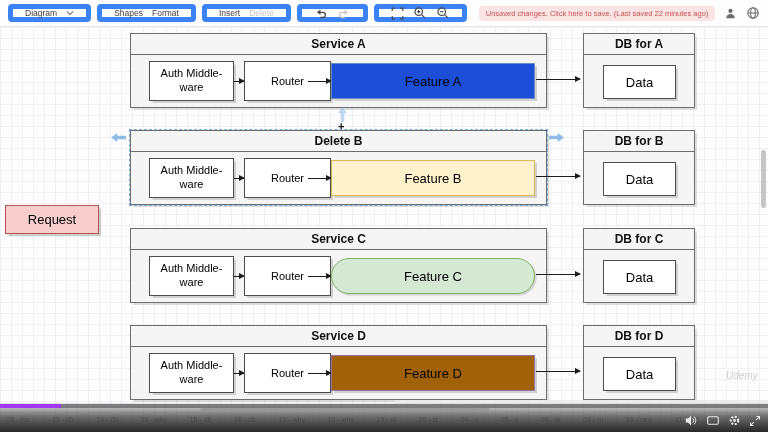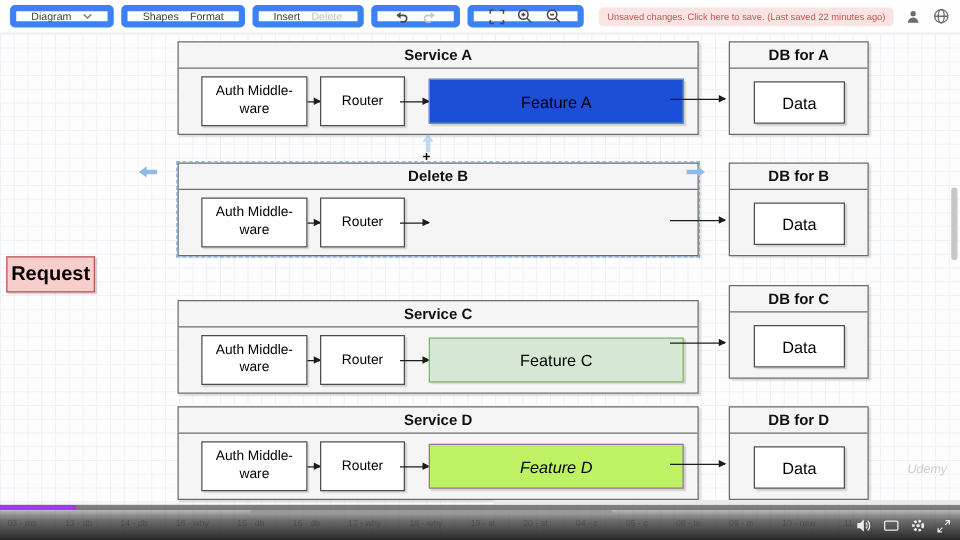--- a/index.html
+++ b/index.html
@@ -19,45 +19,45 @@
             white-space:nowrap; margin-left:6px; }
   .tb-right { margin-left:auto; display:flex; align-items:center; gap:9px; }
 
   
   .canvas { position:absolute; top:27px; left:0; right:0; bottom:0; background:#fdfdfd;
             background-image:linear-gradient(#eef1f5 1px, transparent 1px),
                              linear-gradient(90deg,#eef1f5 1px, transparent 1px);
             background-size:11px 11px; }
 
   .service { position:absolute; left:130px; width:417px; height:75px; background:#f5f5f5;
-             border:1px solid #6d6d6d; box-shadow:1.5px 1.5px 1px rgba(0,0,0,0.12);margin-left:12px; }
+             border:1px solid #6d6d6d; box-shadow:1.5px 1.5px 1px rgba(0,0,0,0.12); }
   .service.selected { outline:1px dashed rgba(100,160,225,0.85); }
   .svc-header { position:absolute; top:0; left:0; right:0; height:21px; border-bottom:1px solid #6d6d6d;
                 font-weight:bold; font-size:12px; color:#111; text-align:center; line-height:21px; }
   .dbox { position:absolute; background:#fff; border:1px solid #4d4d4d; display:flex; align-items:center;
           justify-content:center; text-align:center; color:#000; box-shadow:1.5px 1.5px 1px rgba(0,0,0,0.15); }
   .auth    { left:18px;  top:27px; width:85px;  height:40px; font-size:11px; line-height:1.25; padding:0 2px; }
-  .router  { left:113px; top:27px; width:68px;  height:40px; font-size:11px; }
+  .router  { left:113px; top:27px; width:87px;  height:40px; font-size:11px; }
   .feature { left:200px; top:29px; width:204px; height:36px; font-size:13px; }
 
   .db { position:absolute; left:583px; width:112px; height:75px; background:#f5f5f5;
         border:1px solid #6d6d6d; box-shadow:1.5px 1.5px 1px rgba(0,0,0,0.12); }
   .db-header { position:absolute; top:0; left:0; right:0; height:21px; border-bottom:1px solid #6d6d6d;
                font-weight:bold; font-size:12px; text-align:center; line-height:21px; color:#111; }
   .data { left:19px; top:31px; width:73px; height:34px; font-size:13px; }
 
   .harrow { position:absolute; height:1px; background:#1c1c1c; }
   .harrow::after { content:""; position:absolute; right:-1px; top:-3px; width:0; height:0;
                    border-left:6px solid #1c1c1c; border-top:3.5px solid transparent; border-bottom:3.5px solid transparent; }
   .svc-a1 { left:103px; top:47px; width:10px; }
   .svc-a2 { left:177px; top:47px; width:23px; }
 
-  .request { position:absolute; left:5px; top:205px; width:71px; height:29px; background:#f8cecc;
+  .request { position:absolute; left:5px; top:205px; width:94px; height:29px; background:#f8cecc;
              border:1px solid #b85450; display:flex; align-items:center; justify-content:center;
-             font-weight:bold; font-size:16px; color:#000; box-shadow:1.5px 1.5px 1px rgba(0,0,0,0.18); }
+             font-weight:normal; font-size:13px; color:#000; box-shadow:1.5px 1.5px 1px rgba(0,0,0,0.18); }
 
   .sel-arrow { position:absolute; width:15px; height:9px; background:#8fbbe6;
                clip-path:polygon(0 50%,42% 0,42% 30%,100% 30%,100% 70%,42% 70%,42% 100%); }
   .cursor-plus { position:absolute; font-size:11px; font-weight:bold; color:#111; line-height:1; }
 
   .vscroll { position:absolute; right:2px; top:123px; width:5px; height:58px; background:#c6c6c6; border-radius:3px; }
   .hscroll-track { position:absolute; left:395px; top:373px; width:373px; height:3px; background:#ebebee; }
 
   .watermark { position:absolute; left:726px; top:343px; font-size:10px; color:rgba(170,170,170,0.55);font-style:italic; }
 
@@ -170,53 +170,54 @@
       <div class="db-header">DB for A</div>
       <div class="dbox data">Data</div>
     </div>
 
     <div class="service selected" style="top:103px">
       <div class="svc-header">Delete B</div>
       <div class="dbox auth">Auth Middle-ware</div>
       <div class="harrow svc-a1"></div>
       <div class="dbox router">Router</div>
       <div class="harrow svc-a2"></div>
+      <div class="dbox feature" style="background: rgb(255, 242, 204); border-color: rgb(214, 182, 86);">Feature B</div>
     </div>
     <div class="harrow" style="left:536px;top:149px;width:44px"></div>
     <div class="db" style="top:103px">
       <div class="db-header">DB for B</div>
       <div class="dbox data">Data</div>
     </div>
 
     <div class="sel-arrow" style="left:111px;top:106px"></div>
     <div class="sel-arrow" style="left:549px;top:106px;transform:rotate(180deg)"></div>
     <div class="sel-arrow" style="left:335px;top:83px;transform:rotate(90deg);opacity:0.55"></div>
     <div class="cursor-plus" style="left:338px;top:94px">+</div>
 
-    <div class="service" style="top:213px">
+    <div class="service" style="top:201px">
       <div class="svc-header">Service C</div>
       <div class="dbox auth">Auth Middle-ware</div>
       <div class="harrow svc-a1"></div>
       <div class="dbox router">Router</div>
       <div class="harrow svc-a2"></div>
-      <div class="dbox feature" style="background: rgb(213, 232, 212); border-color: rgb(130, 179, 102);">Feature C</div>
+      <div class="dbox feature" style="background: rgb(213, 232, 212); border-color: rgb(130, 179, 102); border-radius: 18px;">Feature C</div>
     </div>
     <div class="harrow" style="left:536px;top:247px;width:44px"></div>
     <div class="db" style="top:201px">
       <div class="db-header">DB for C</div>
       <div class="dbox data">Data</div>
     </div>
 
     <div class="service" style="top:298px">
       <div class="svc-header">Service D</div>
       <div class="dbox auth">Auth Middle-ware</div>
       <div class="harrow svc-a1"></div>
       <div class="dbox router">Router</div>
       <div class="harrow svc-a2"></div>
-      <div class="dbox feature" style="background: #bef264; border-color: rgb(150, 115, 166); font-style: italic;">Feature D</div>
+      <div class="dbox feature" style="background: #a16207; border-color: rgb(150, 115, 166);">Feature D</div>
     </div>
     <div class="harrow" style="left:536px;top:344px;width:44px"></div>
     <div class="db" style="top:298px">
       <div class="db-header">DB for D</div>
       <div class="dbox data">Data</div>
     </div>
 
     <div class="request" style="top:178px">Request</div>
 
     <div class="vscroll"></div>

